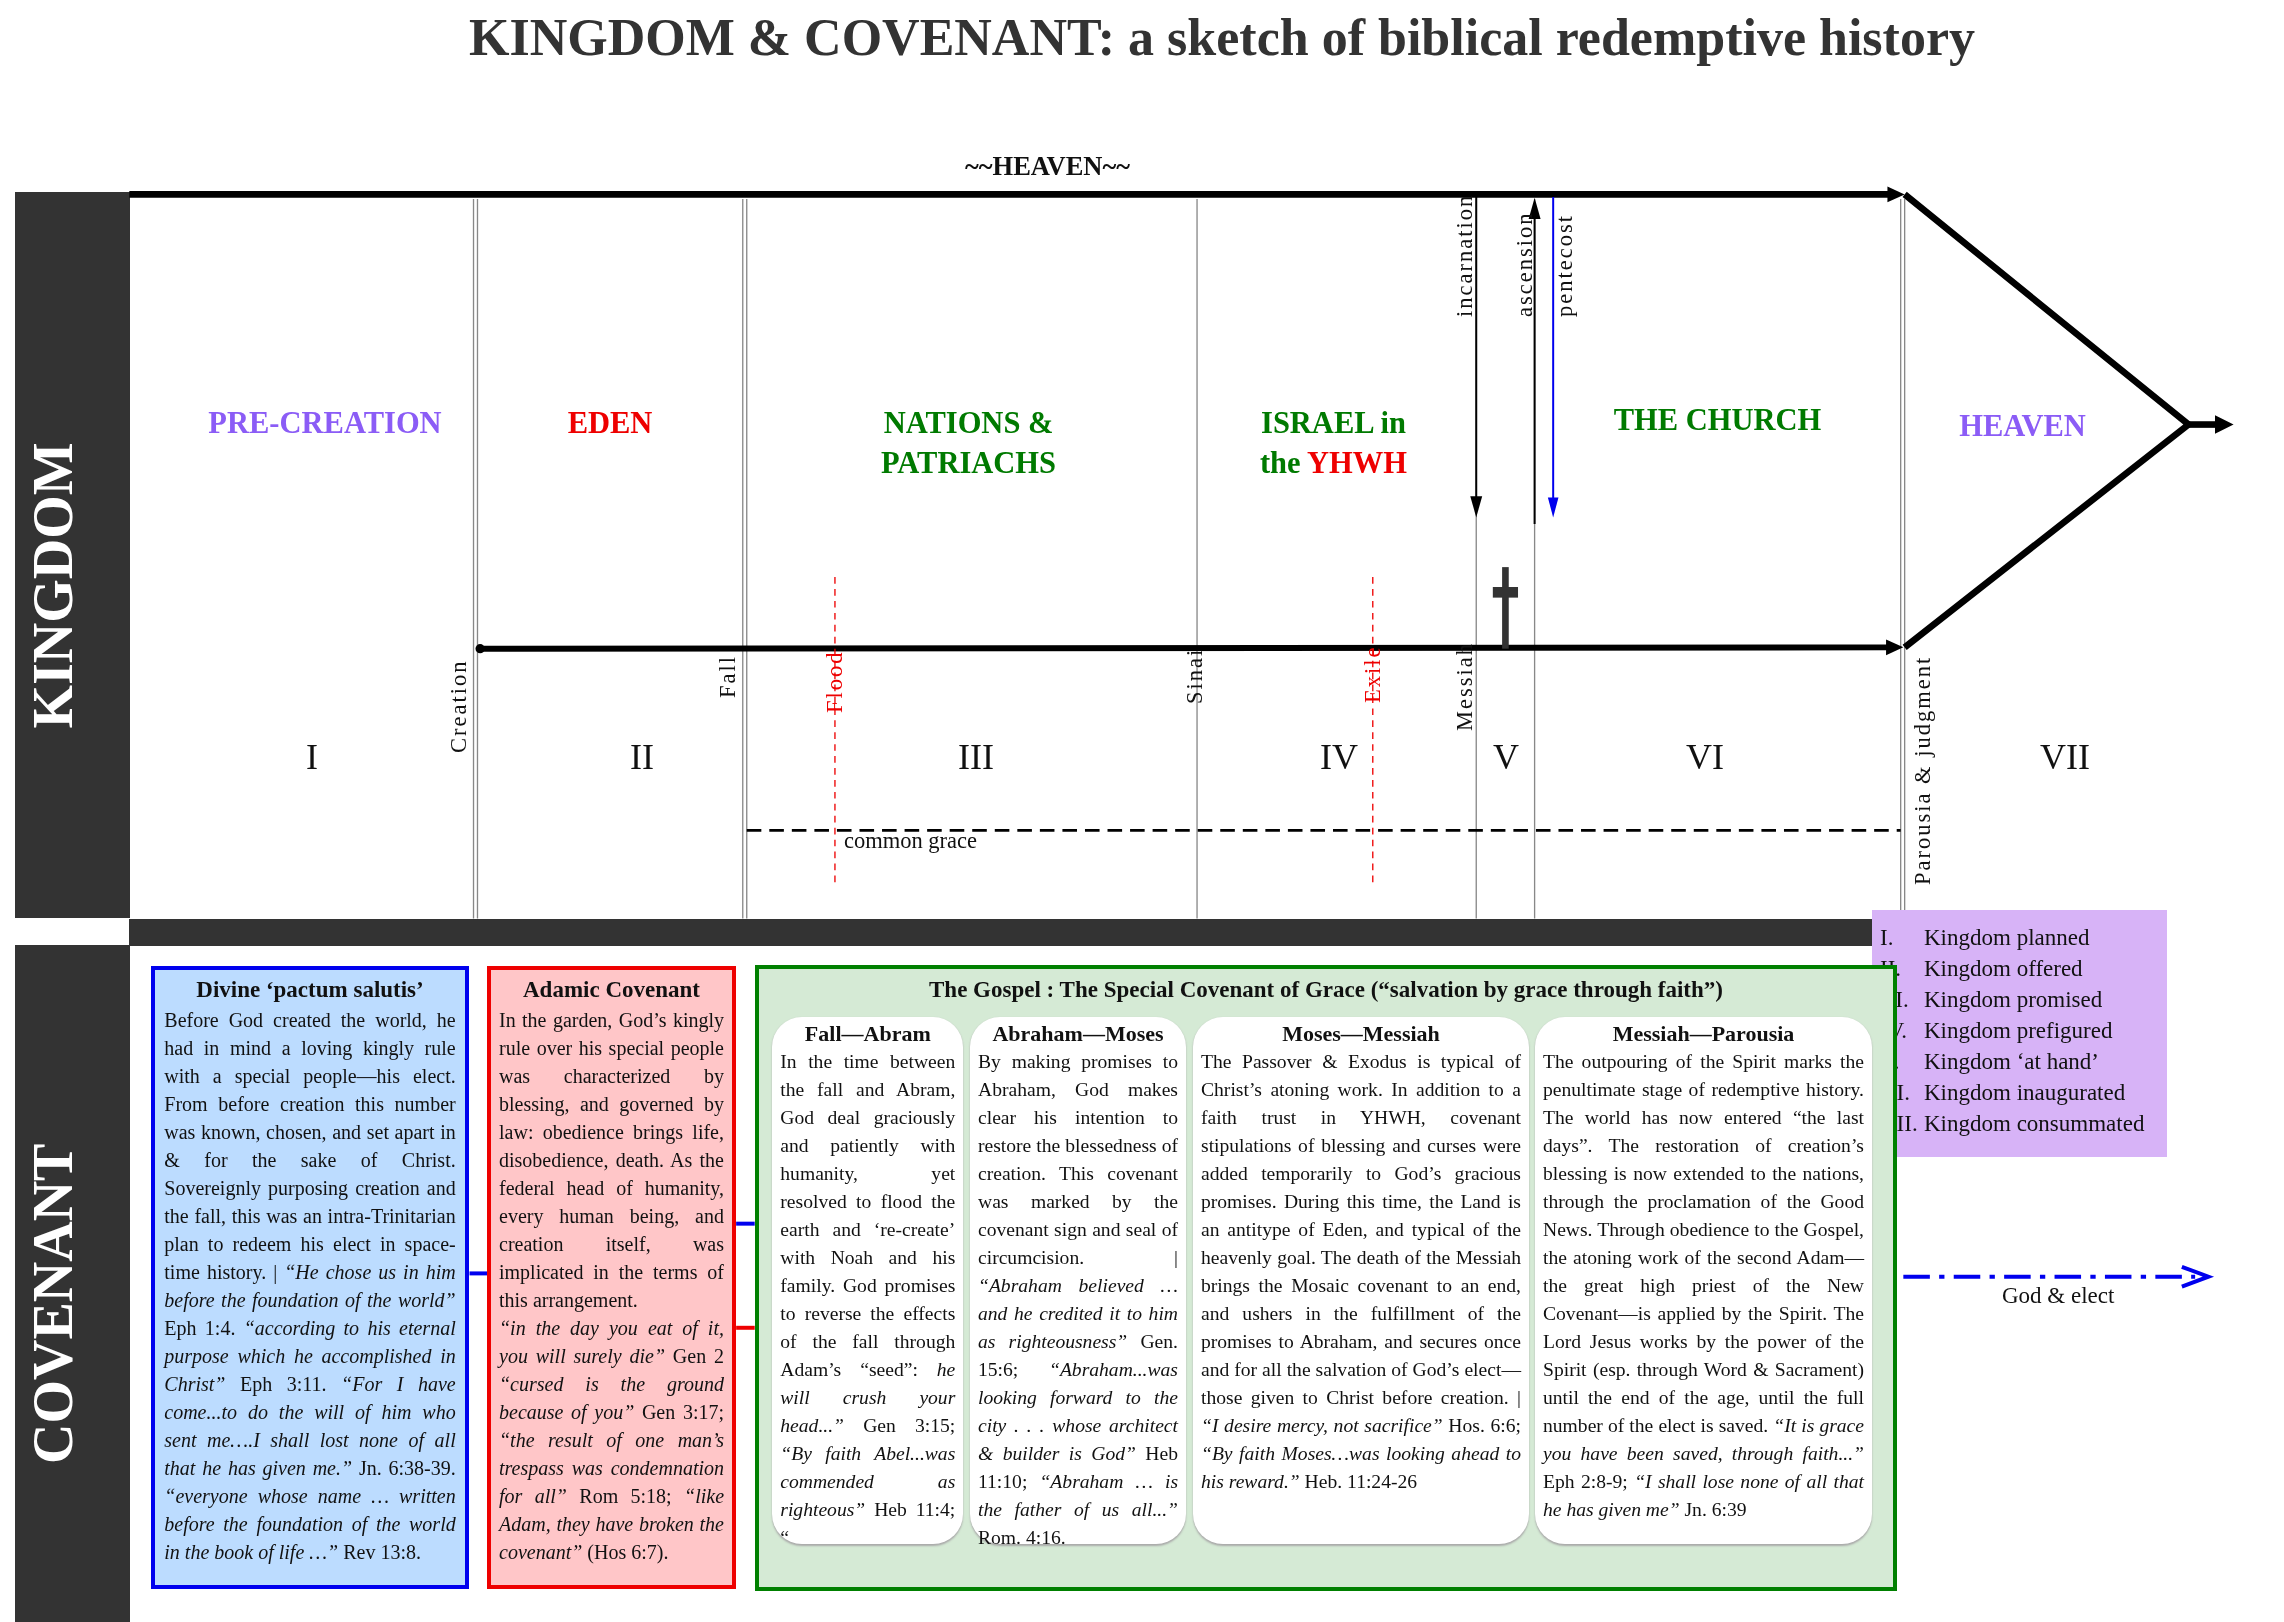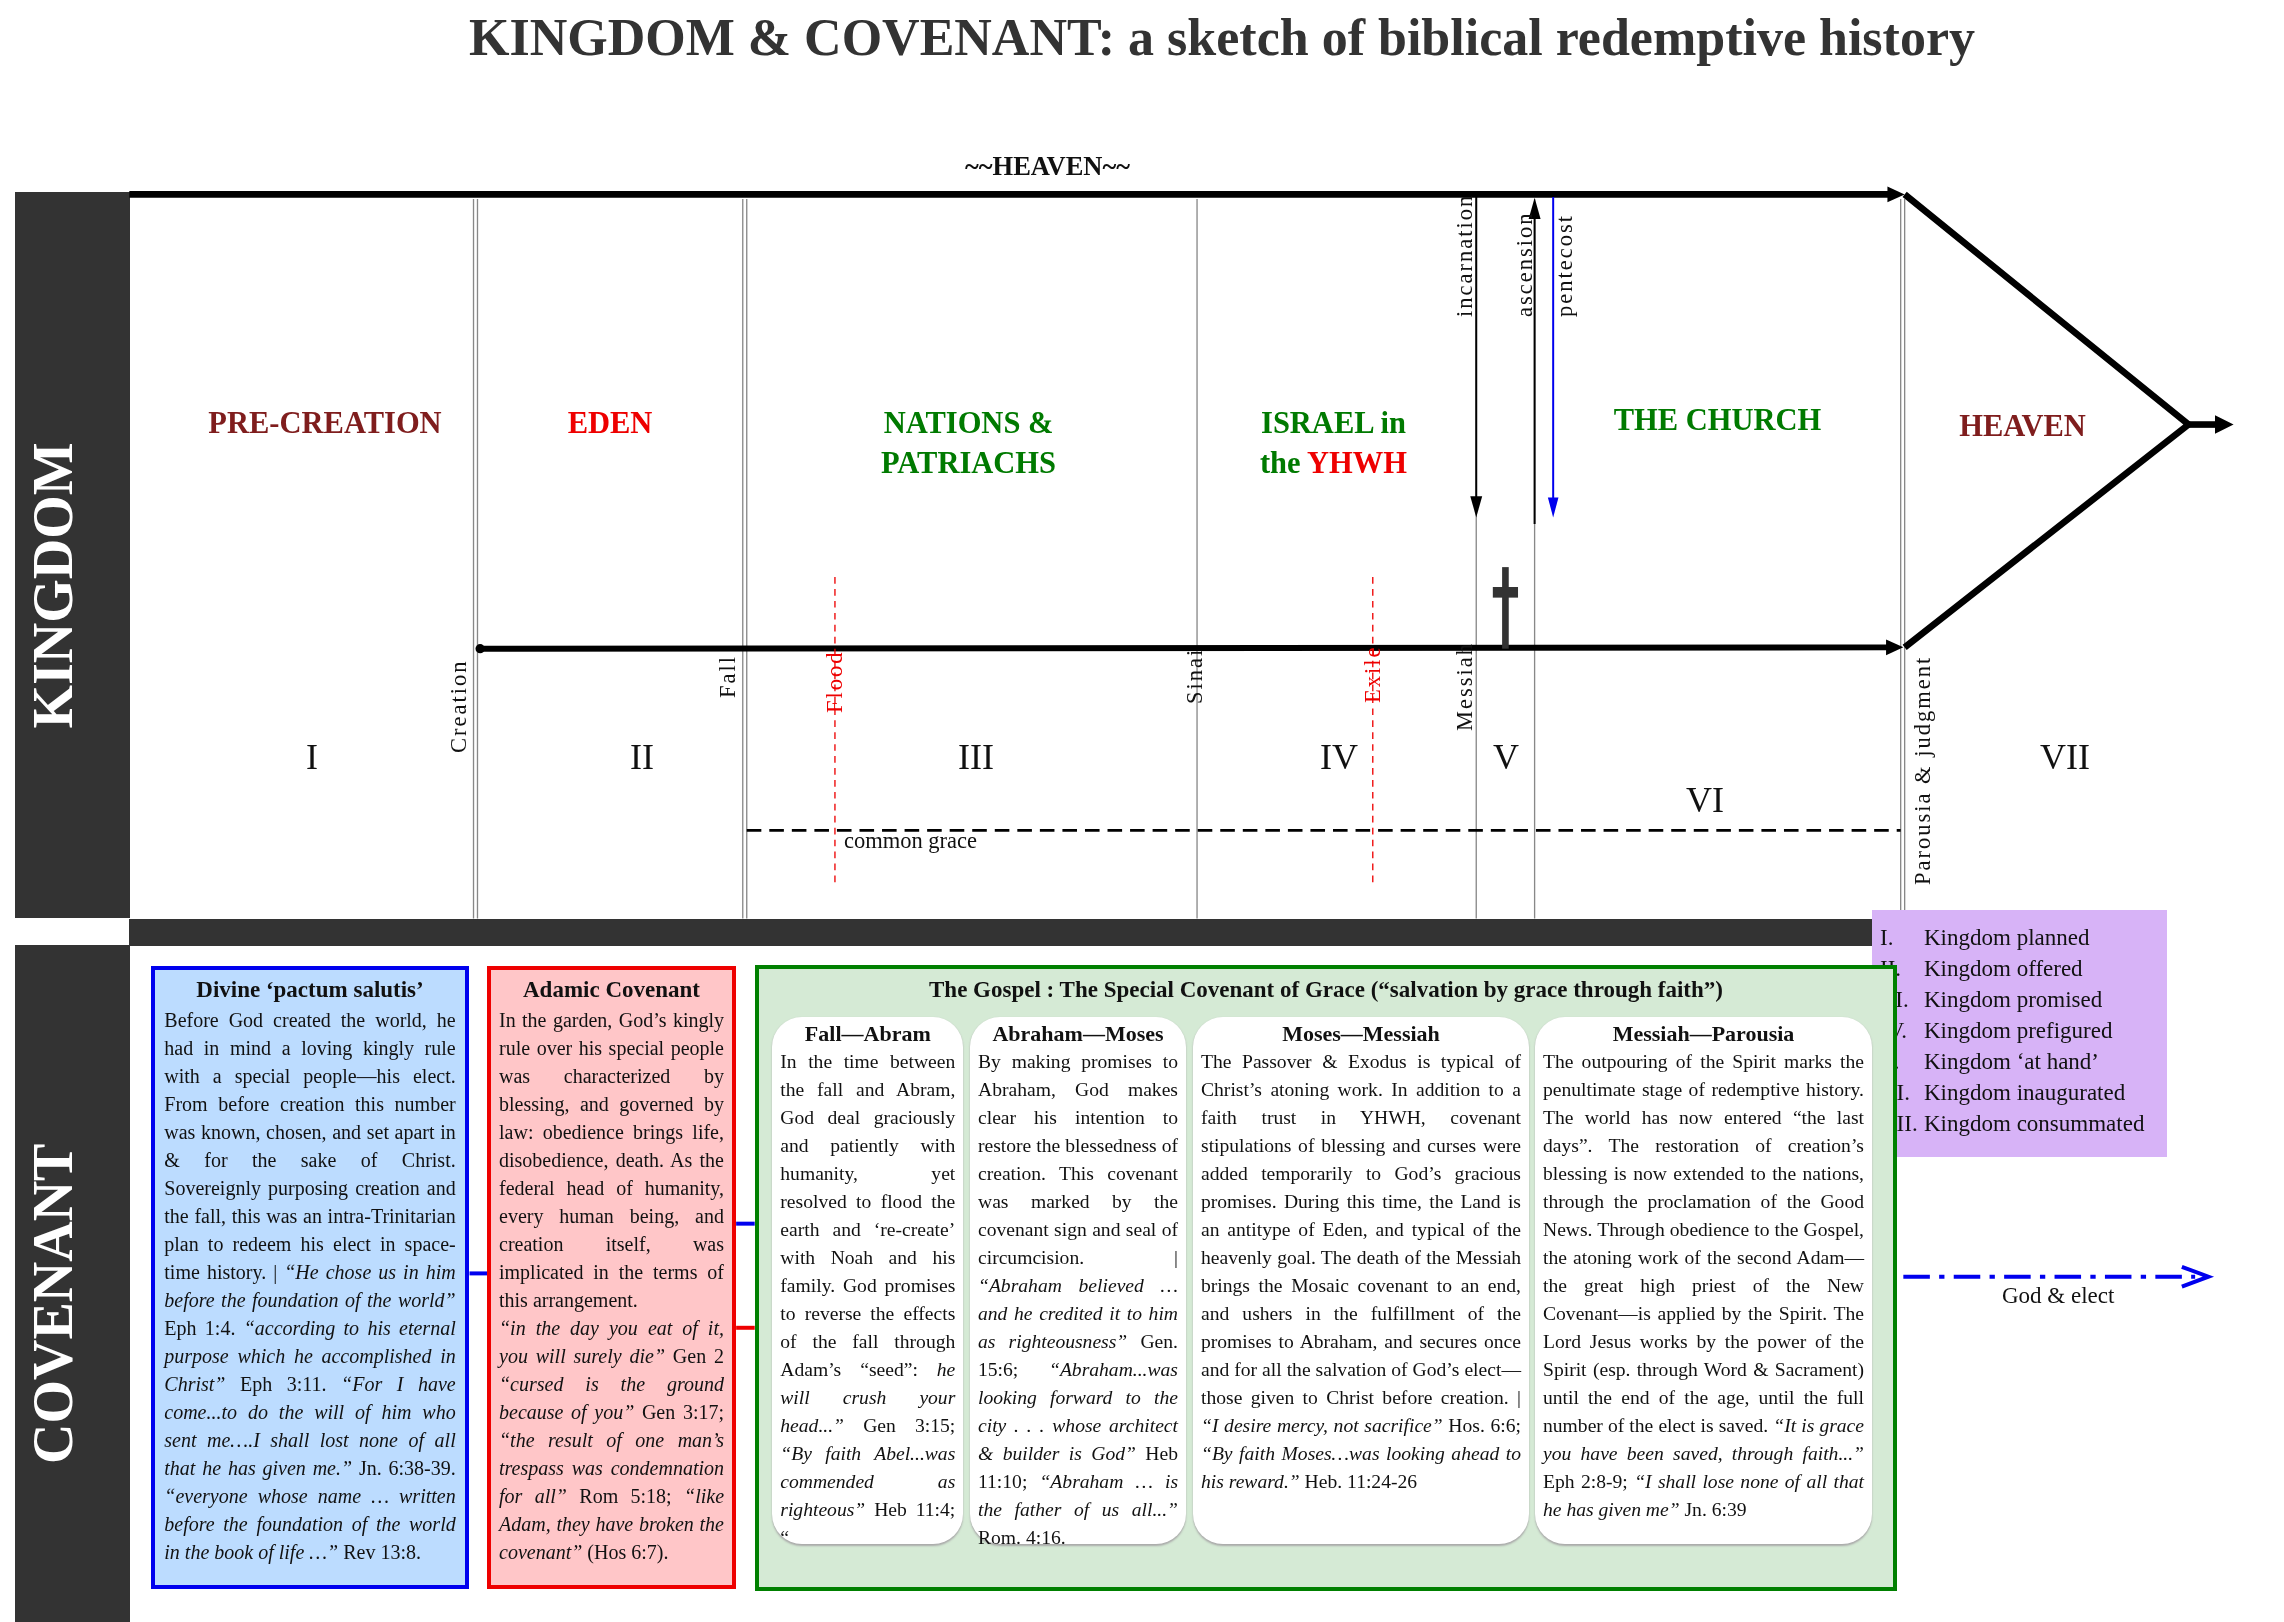--- a/index.html
+++ b/index.html
@@ -7,21 +7,21 @@
   .abs { position:absolute; }
   #title { left:0; width:2284px; top:8px; text-align:center; font-size:52px; font-weight:bold; color:#333; letter-spacing:0px; }
   #title span { display:inline-block; transform:translateX(80px); }
   .side-band { left:14.6px; width:115px; background:#333333; }
   .side-label { color:#fff; font-weight:bold; font-size:56px; white-space:nowrap; transform-origin:center center; }
   #kingdom-label { left:-80px; top:564px; width:265px; text-align:center; transform:rotate(-90deg); }
   #covenant-label { left:-106px; top:1273px; width:318px; text-align:center; transform:rotate(-90deg); }
   #kingdom-bottom-bar { left:129px; top:919px; width:1774px; height:26.5px; background:#333; }
   svg#diagram { position:absolute; left:0; top:0; width:2284px; height:1623px; }
   .era { position:absolute; text-align:center; font-weight:bold; font-size:30.5px; line-height:40px; }
-  .blue { color:#7f1d1d; }
+  .blue { color:#8b5cf6; }
   .red { color:#ee0000; }
   .green { color:#007a00; }
   .roman { position:absolute; font-size:36px; text-align:center; width:80px; }
   .vlabel { position:absolute; font-size:22.5px; white-space:nowrap; transform:rotate(-90deg); transform-origin:left top; letter-spacing:2px; }
   #heaven-top { left:915px; top:151px; width:265px; text-align:center; font-size:26.5px; font-weight:bold; }
   #common-grace { left:844px; top:828px; font-size:22.5px; }
   
   #legend { left:1872px; top:910px; width:295px; height:247px; background:#d7b3f7; padding:12px 0 0 0; box-sizing:border-box; }
   #legend .li { font-size:23px; line-height:31px; white-space:nowrap; padding-left:8px; }
   #legend .num { display:inline-block; width:44px; }
@@ -135,21 +135,21 @@
 <div class="vlabel" style="left:1452px; top:317px;">incarnation</div>
 <div class="vlabel" style="left:1512px; top:317px;">ascension</div>
 <div class="vlabel" style="left:1552px; top:317px;">pentecost</div>
 <div class="vlabel" style="left:1910px; top:885px;">Parousia &amp; judgment</div>
 
 <div class="roman" style="left:272px; top:736px;">I</div>
 <div class="roman" style="left:574px; top:736px;text-align:right;">II</div>
 <div class="roman" style="left:936px; top:736px;">III</div>
 <div class="roman" style="left:1299px; top:736px;">IV</div>
 <div class="roman" style="left:1466px; top:736px;">V</div>
-<div class="roman" style="left:1665px; top:736px;margin-top:43px;">VI</div>
+<div class="roman" style="left:1665px; top:736px;">VI</div>
 <div class="roman" style="left:2025px; top:736px;">VII</div>
 
 <div id="common-grace" class="abs">common grace</div>
 
 <div id="legend" class="abs">
   <div class="li"><span class="num">I.</span><span>Kingdom planned</span></div>
   <div class="li"><span class="num">II.</span><span>Kingdom offered</span></div>
   <div class="li"><span class="num">III.</span><span>Kingdom promised</span></div>
   <div class="li"><span class="num">IV.</span><span>Kingdom prefigured</span></div>
   <div class="li"><span class="num">V.</span><span>Kingdom ‘at hand’</span></div>

